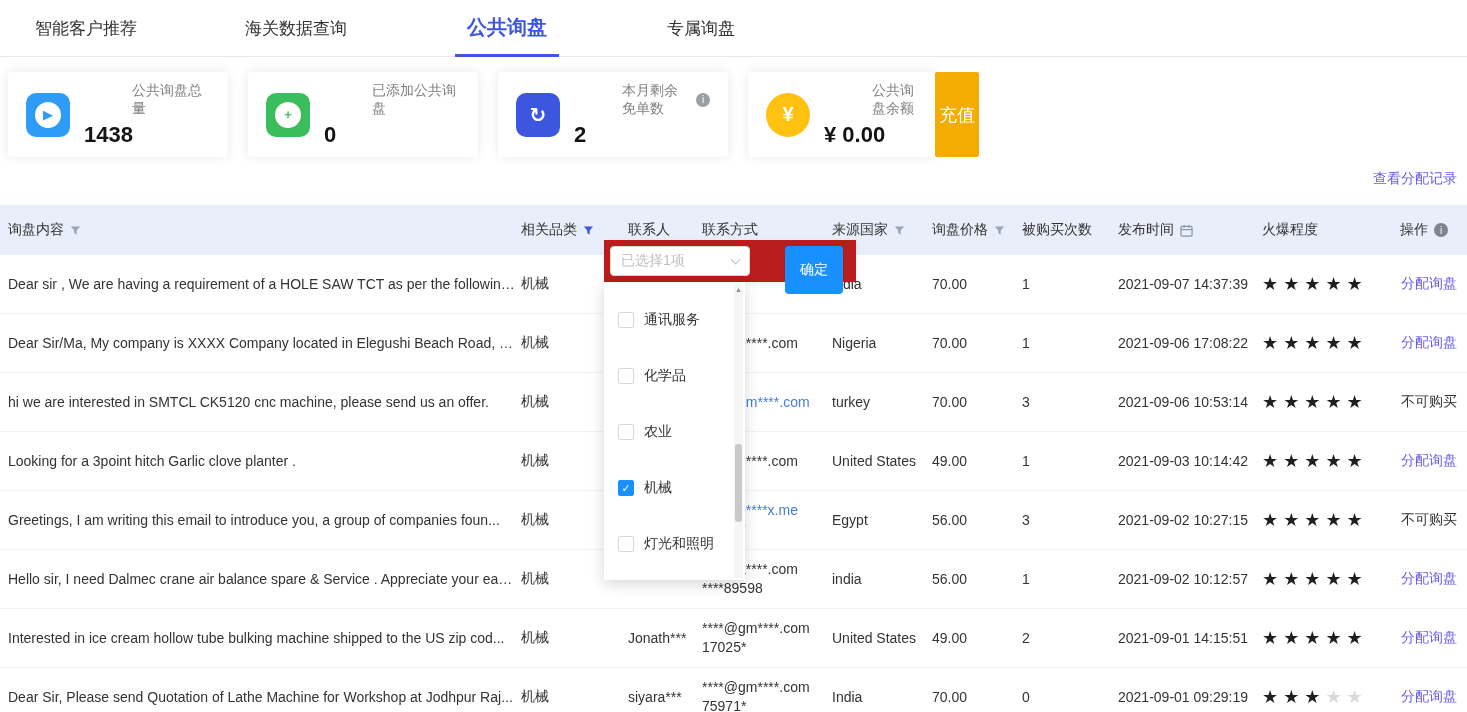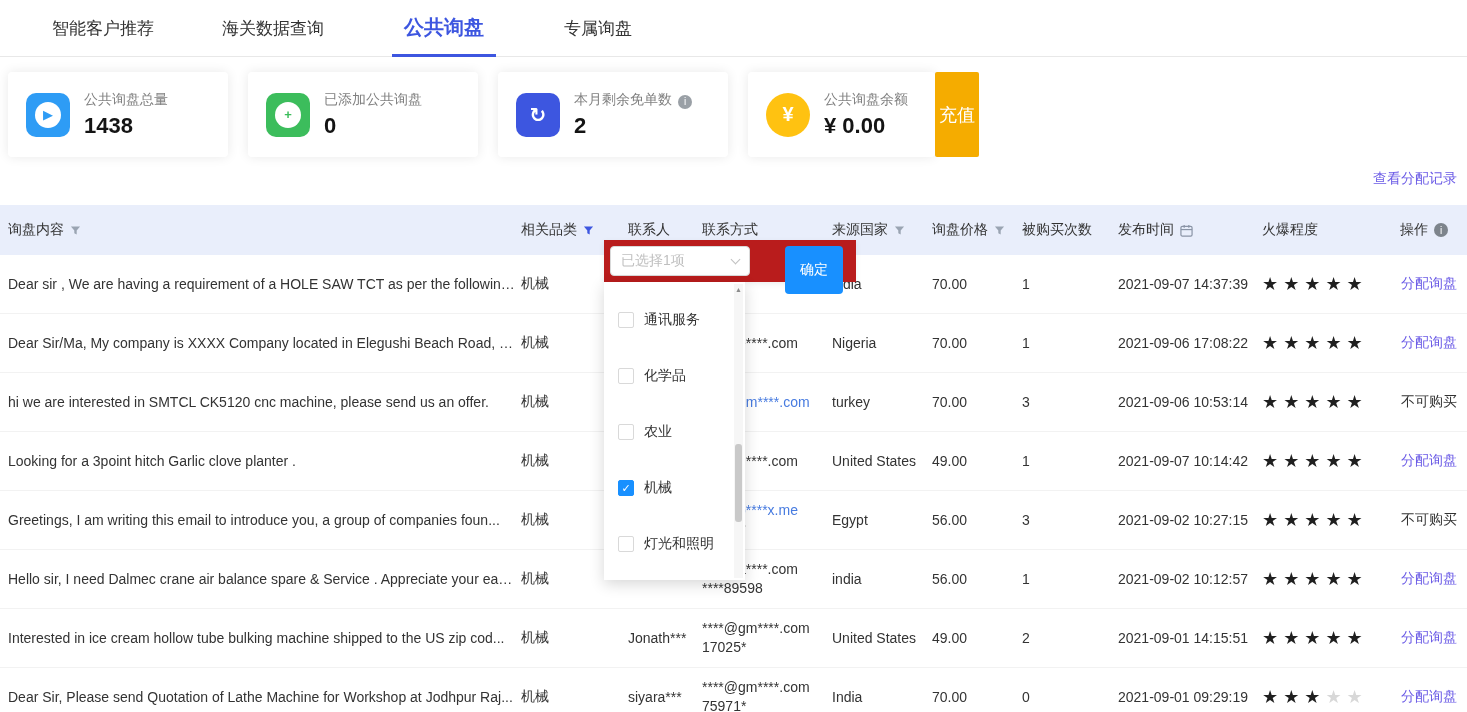--- a/index.html
+++ b/index.html
@@ -1,32 +1,32 @@
 <!DOCTYPE html>
 <html style="--accent: #3d56e0; --purple: #6a5ae6; --link-blue: #477be0; --header-bg: #e9eefb; --confirm: #1890ff; --star-filled: #1f1f1f; --star-empty: #d8d8d8; --recharge: #f5ac00;"><head>
 <meta charset="utf-8">
 <style>
   *{margin:0;padding:0;box-sizing:border-box;}
   html,body{width:1467px;height:712px;overflow:hidden;}
   body{position:relative;background:#fff;color:#333;font-family:"Liberation Sans","DejaVu Sans",sans-serif;}
 
   
-  .tab-bar{display:flex;align-items:stretch;height:57px;border-bottom:1px solid #e8e8e8;padding-left:52px;background:#fff;}
+  .tab-bar{display:flex;align-items:stretch;height:57px;border-bottom:1px solid #e8e8e8;padding-left:35px;background:#fff;gap:40px;}
   .tab{display:flex;align-items:center;margin-right:68px;font-size:17px;color:#333;cursor:pointer;}
   .tab.active{color:var(--accent);font-size:20px;font-weight:700;border-bottom:3px solid var(--accent);padding:0 12px;margin-bottom:-1px;}
 
   
   .stats-row{display:flex;margin:15px 0 0 8px;align-items:stretch;}
   .stat-card{height:85px;background:#fff;border-radius:4px;box-shadow:0 0 12px rgba(0,0,0,.09);display:flex;align-items:center;padding:0 18px;margin-right:20px;}
   .stat-card:nth-child(4){margin-right:0;}
   .stat-icon{width:44px;height:44px;border-radius:10px;display:flex;align-items:center;justify-content:center;margin-right:14px;flex:none;}
   .stat-icon.circle{border-radius:50%;}
   .stat-icon .disc{width:26px;height:26px;border-radius:50%;background:#fff;display:flex;align-items:center;justify-content:center;font-weight:700;font-size:13px;}
   .stat-icon .plain{color:#fff;font-weight:700;font-size:20px;}
-  .stat-label{font-size:14px;color:#808080;display:flex;align-items:flex-end;gap:6px;}
+  .stat-label{font-size:14px;color:#808080;display:flex;align-items:center;gap:6px;margin-left:48px;}
   .stat-value{font-size:22px;font-weight:700;color:#141414;margin-top:4px;}
   .info-dot{width:14px;height:14px;border-radius:50%;background:#9aa0a6;color:#fff;font-size:10px;display:inline-flex;align-items:center;justify-content:center;flex:none;}
   .recharge-btn{width:44px;height:85px;background:var(--recharge);color:#fff;font-size:18px;border:none;border-radius:2px;cursor:pointer;}
 
   
   .records-row{height:26px;margin-top:12px;text-align:right;padding-right:10px;}
   .records-link{color:var(--purple);font-size:14px;cursor:pointer;}
 
   
   .table{margin-top:10px;}
@@ -231,21 +231,21 @@
       <div class="trow">
         <div class="cell col-content">Looking for a 3point hitch Garlic clove planter .</div>
         <div class="cell col-category">机械</div>
         <div class="cell col-contact"></div>
         <div class="cell col-method">
           <span class="method-line">****@u****.com</span>
         </div>
         <div class="cell col-country">United States</div>
         <div class="cell col-price">49.00</div>
         <div class="cell col-count">1</div>
-        <div class="cell col-time">2021-09-07 10:14:42</div>
+        <div class="cell col-time">2021-09-03 10:14:42</div>
         <div class="cell col-stars"><span class="star">★</span><span class="star">★</span><span class="star">★</span><span class="star">★</span><span class="star">★</span></div>
         <div class="cell col-action"><span class="action-link">分配询盘</span></div>
       </div>
       <div class="trow">
         <div class="cell col-content">Greetings, I am writing this email to introduce you, a group of companies foun...</div>
         <div class="cell col-category">机械</div>
         <div class="cell col-contact"></div>
         <div class="cell col-method">
           <span class="method-line link">****@p****x.me</span>
           <span class="method-line">********</span>

